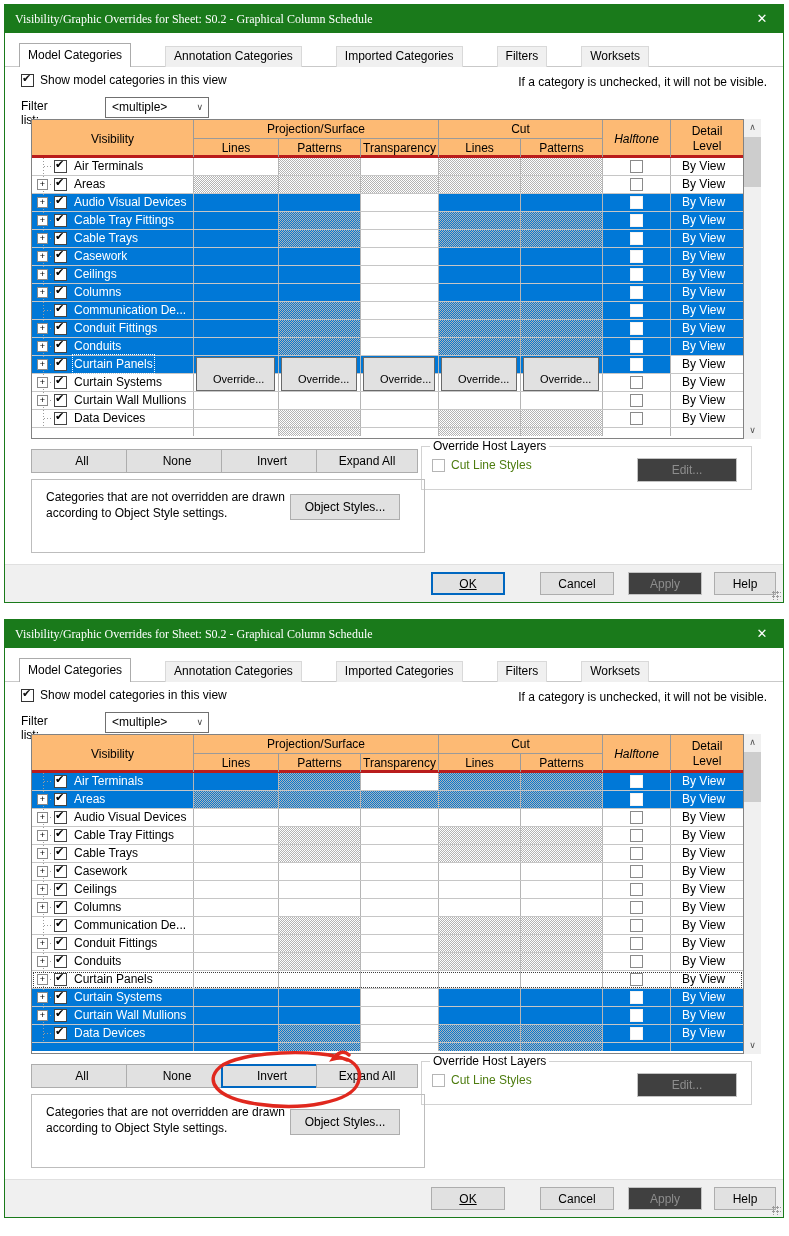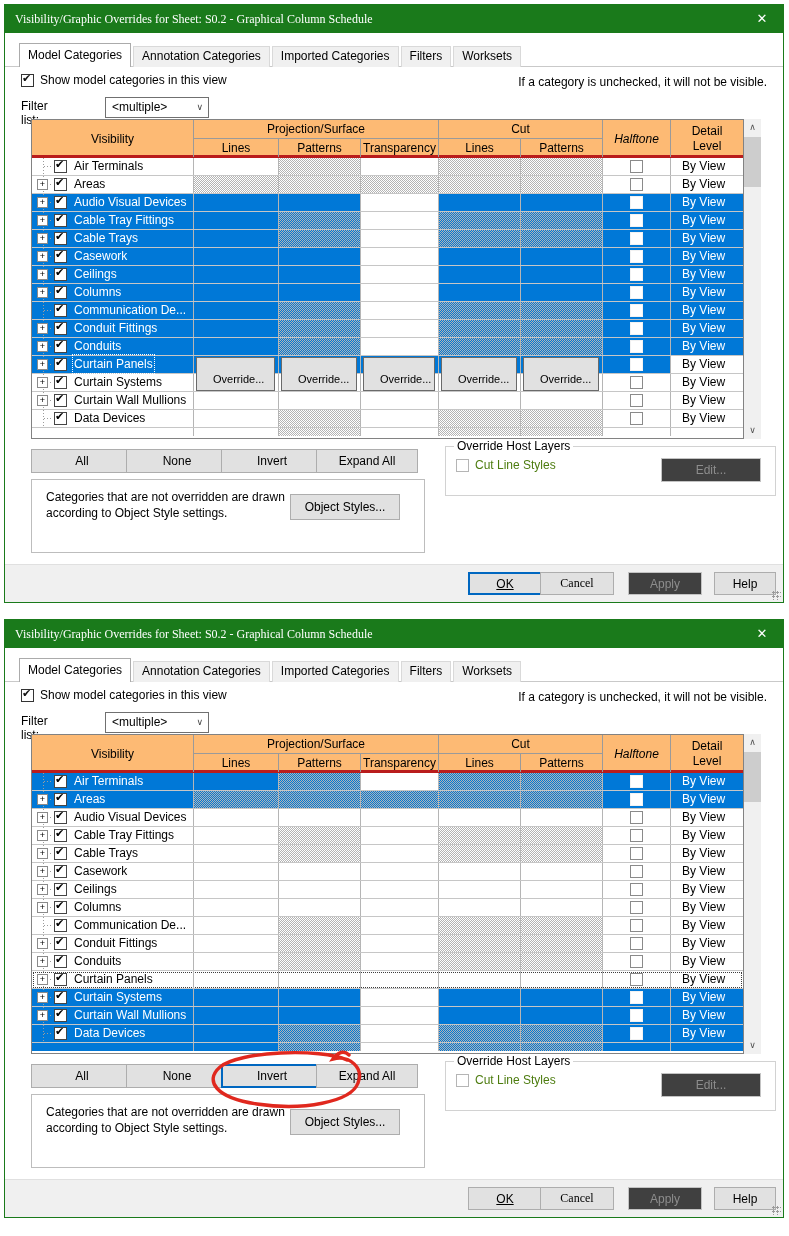--- a/index.html
+++ b/index.html
@@ -16,21 +16,21 @@
 
   
   .titlebar{position:absolute;left:0;top:0;right:0;height:28px;background:#1a7a1b;
     display:flex;align-items:center;padding-left:10px;box-sizing:border-box;}
   .title{color:#fff;font-size:12px;font-family:Liberation Serif, serif;}
   .close{position:absolute;right:0;top:0;width:42px;height:28px;color:#fff;
     text-align:center;line-height:27px;font-size:13px;cursor:default;}
 
   
   .tabs{position:absolute;left:0;top:38px;right:0;height:23px;display:flex;align-items:flex-end;
-    padding-left:14px;border-bottom:1px solid #c9c9c9;box-sizing:content-box;}
+    padding-left:14px;border-bottom:1px solid #c9c9c9;box-sizing:content-box;gap:32px;}
   .tab{height:20px;line-height:19px;padding:0 8px;background:#f0f0f0;border:1px solid #d9d9d9;
     border-bottom:none;margin-right:2px;position:relative;top:1px;white-space:nowrap;}
   .tab.active{background:#fff;height:23px;line-height:22px;border-color:#ababab;z-index:2;top:1px;}
 
   
   .showrow{position:absolute;left:16px;top:68px;display:flex;align-items:center;}
   .wincb{width:13px;height:13px;border:1px solid #333;background:#fff;display:inline-block;
     position:relative;margin-right:6px;box-sizing:border-box;flex:0 0 auto;}
   .wincb .check{position:absolute;left:0px;top:-3px;font-size:11px;color:#111;}
   .wincb.dis{border-color:#b5b5b5;}
@@ -100,35 +100,35 @@
   .sb-thumb{position:absolute;left:0;top:18px;width:17px;height:50px;background:#cdcdcd;}
 
   
   .btn{background:#e1e1e1;border:1px solid #adadad;font-family:inherit;font-size:12px;color:#000;
     box-sizing:border-box;padding:0;}
   .btn.focus{border:2px solid #0067c0;}
   .btn.disabled{background:#404040;border-color:#c3c3c3;color:#8d8d8d;}
   .abtn{position:absolute;top:444px;width:102px;height:24px;}
 
   
-  .ohl{position:absolute;left:440px;top:441px;width:331px;height:50px;border:1px solid #d2d2d2;
+  .ohl{position:absolute;left:416px;top:441px;width:331px;height:44px;border:1px solid #d2d2d2;
     box-sizing:border-box;}
   .gb-label{position:absolute;left:8px;top:-8px;background:#fff;padding:0 3px;}
   .ohl-cb{position:absolute;left:10px;top:11px;display:flex;align-items:center;color:#4d7c0f;}
   .edit-btn{position:absolute;right:14px;top:11px;width:100px;height:24px;}
   .objbox{position:absolute;left:26px;top:474px;width:394px;height:74px;border:1px solid #bdbdbd;
     box-sizing:border-box;}
   .objtext{position:absolute;left:14px;top:10px;width:248px;line-height:1.3;}
   .obj-btn{position:absolute;left:258px;top:14px;width:110px;height:26px;}
 
   
   .footer{position:absolute;left:0;right:0;bottom:0;height:37px;background:#f0f0f0;
     border-top:1px solid #e0e0e0;}
   .fbtn{position:absolute;top:7px;height:23px;width:74px;}
-  .f-ok{left:463px;text-decoration:underline;}.f-cancel{left:535px;font-family:Liberation Serif, serif;}.f-apply{left:623px;}.f-help{left:709px;width:62px;}
+  .f-ok{left:426px;text-decoration:underline;}.f-cancel{left:535px;}.f-apply{left:623px;}.f-help{left:709px;width:62px;}
   .grip{position:absolute;right:2px;bottom:2px;width:9px;height:9px;
     background-image:radial-gradient(circle at 1.5px 1.5px,#9a9a9a 1px,transparent 1.4px);
     background-size:4px 4px;}
 
   .annot-svg{position:absolute;left:196px;top:429px;width:168px;height:60px;z-index:5;pointer-events:none;}
 </style>
 </head>
 <body>
 
   <div class="dialog d0">

